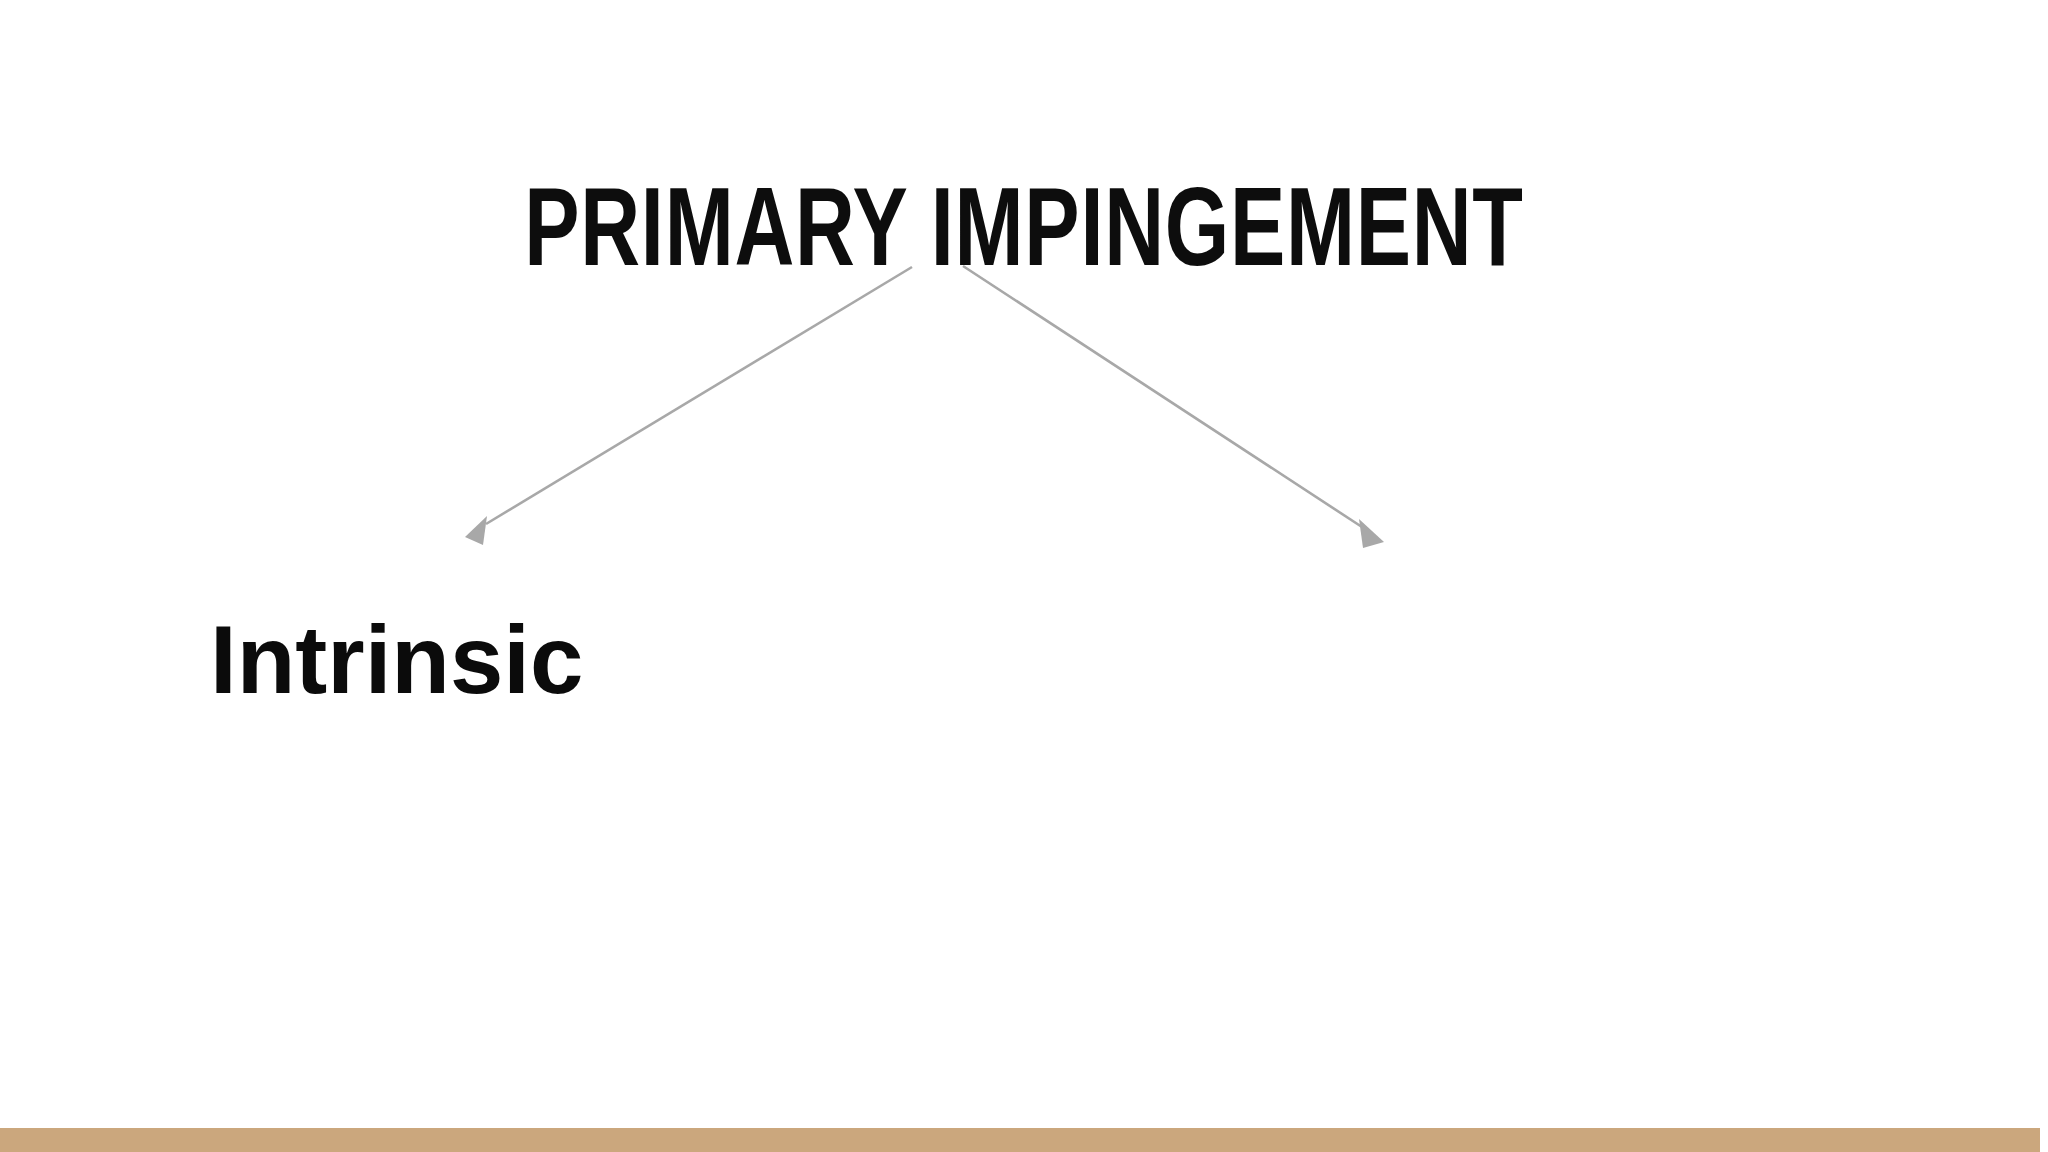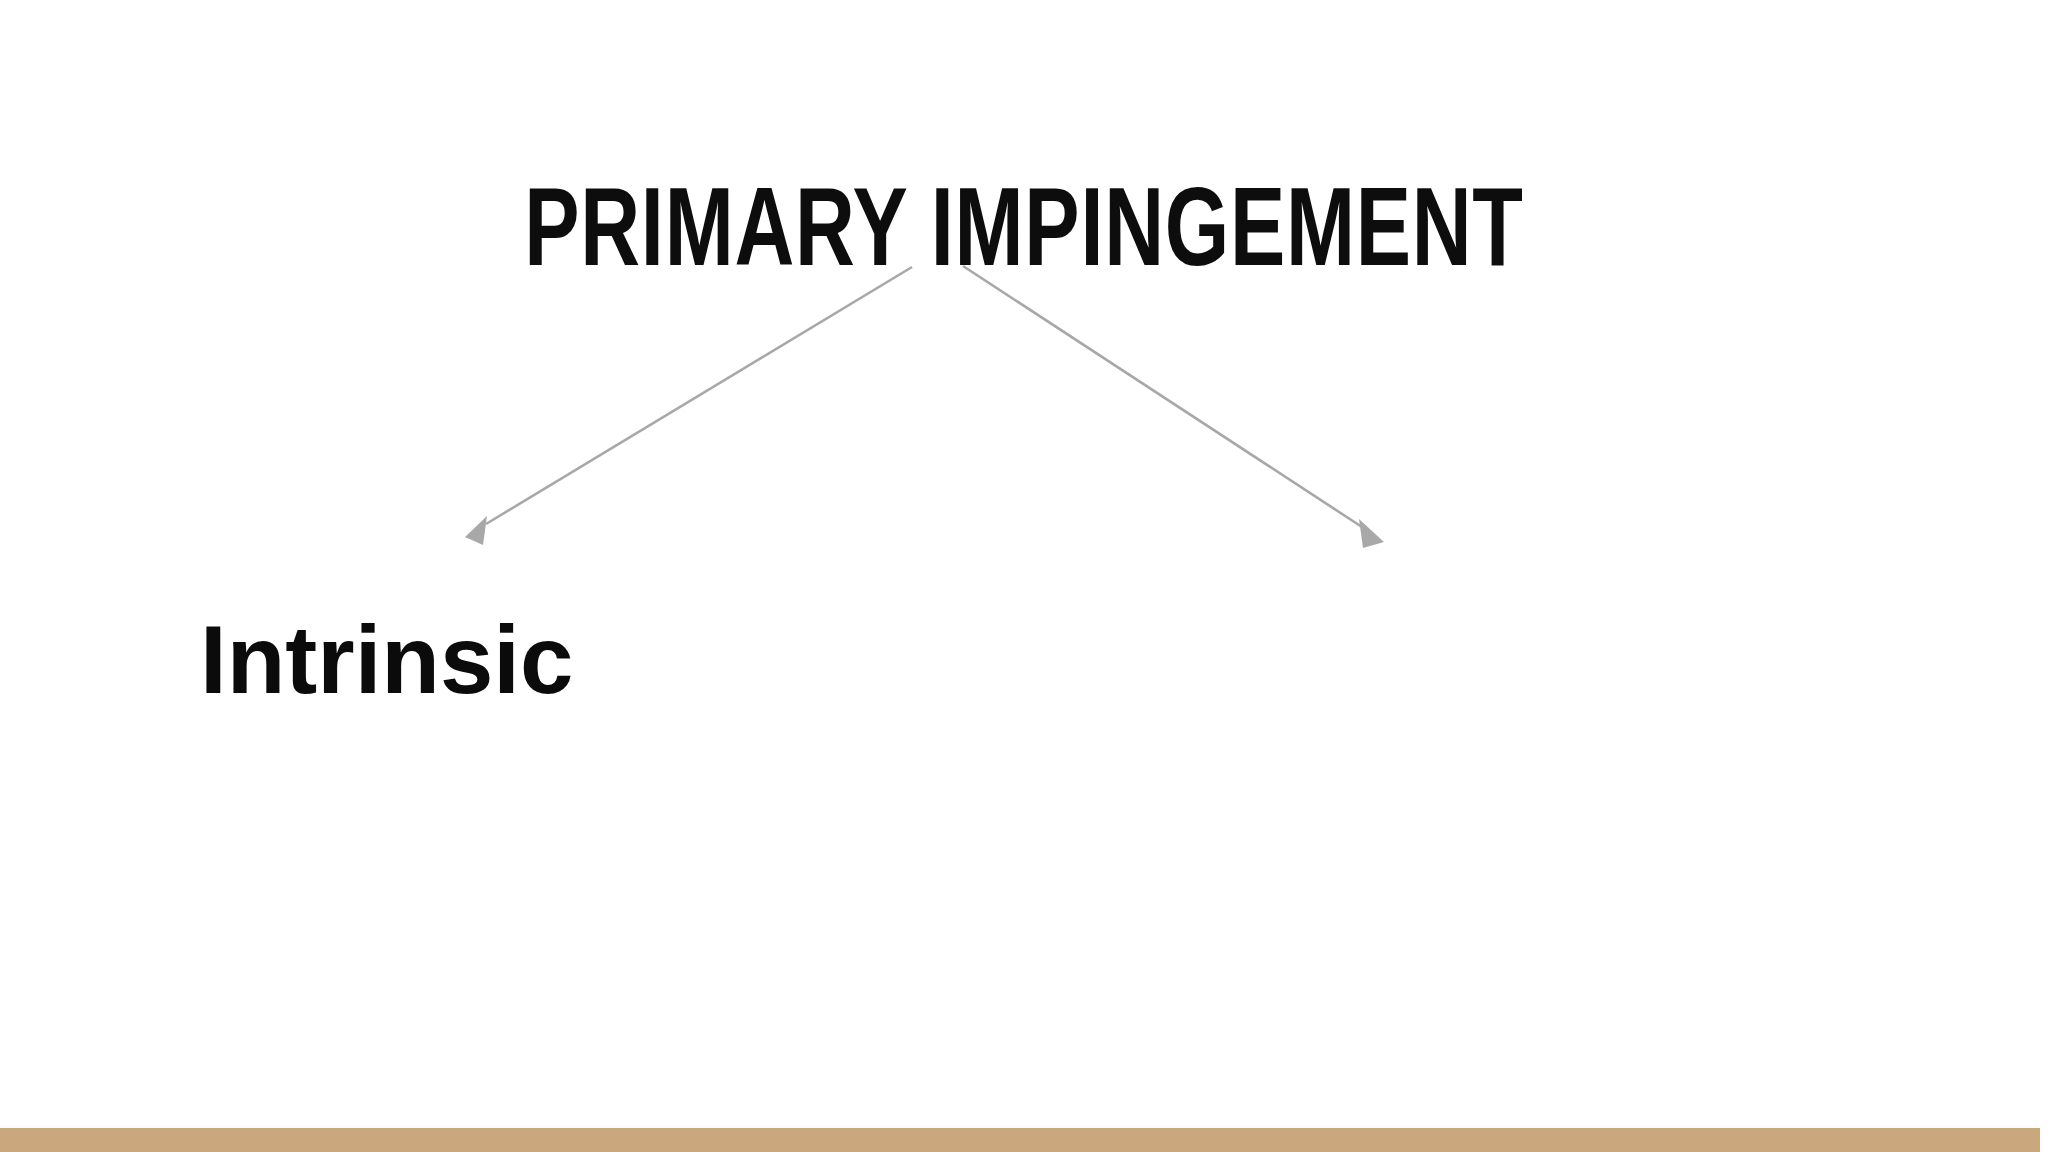--- a/index.html
+++ b/index.html
@@ -53,21 +53,21 @@
     font-family: "Liberation Sans", "DejaVu Sans", sans-serif;
     font-weight: 700;
     font-size: 96px;
     line-height: 1.0;
     color: #0b0b0b;
     white-space: nowrap;
     -webkit-font-smoothing: antialiased;
   }
 
   #label-intrinsic {
-    left: 200px;
+    left: 210px;
     top: 612px;
   }
 
   #label-extrinsic {
     left: 1318px;
     top: 612px;
   }
 
   
   #bottom-accent-bar {

